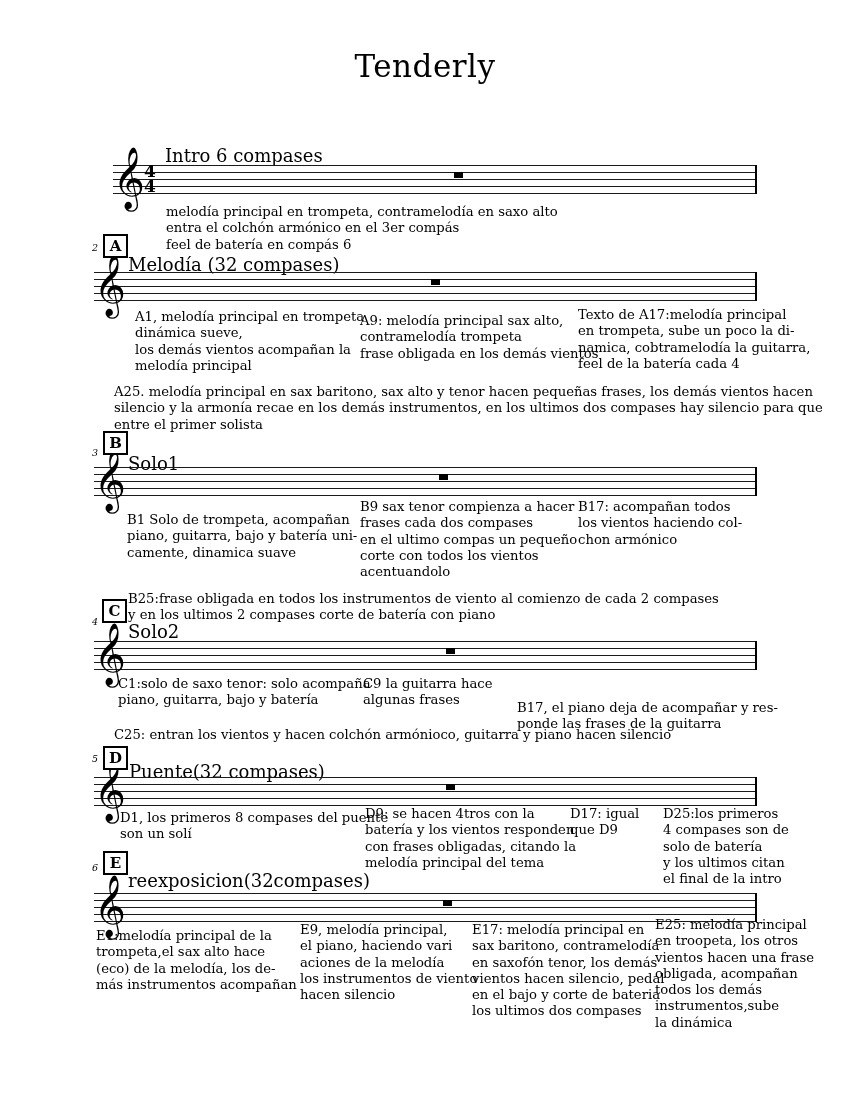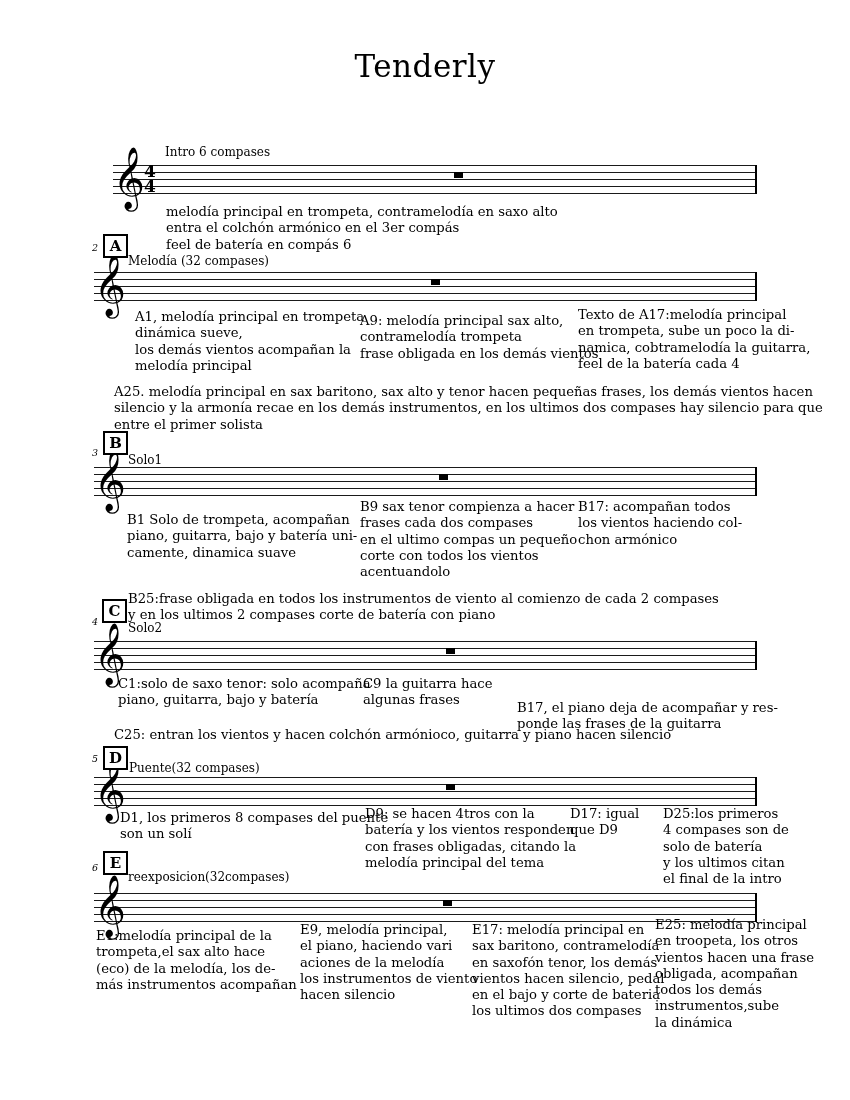--- a/index.html
+++ b/index.html
@@ -1,20 +1,20 @@
 <!DOCTYPE html>
 <html><head>
 <meta charset="utf-8">
 <style>
   html,body{margin:0;padding:0;background:#fff;}
   #page{position:relative;width:850px;height:1100px;background:#ffffff;overflow:hidden;
         font-family:"DejaVu Serif", serif;color:#000;}
   .title{position:absolute;left:0;top:48px;width:850px;text-align:center;
          font-size:31px;letter-spacing:.5px;}
-  .slabel{position:absolute;font-size:12px;white-space:nowrap;}
+  .slabel{position:absolute;font-size:18px;white-space:nowrap;}
   .ann{position:absolute;font-size:13.2px;line-height:16.3px;white-space:pre-line;}
   .mnum{position:absolute;font-size:9.5px;font-style:italic;}
   .mark{position:absolute;width:21px;height:20px;border:2px solid #000;background:#fff;
         display:flex;align-items:center;justify-content:center;
         font-weight:bold;font-size:15px;z-index:3;}
   .staff{position:absolute;height:29px;
          background:repeating-linear-gradient(to bottom,#1a1a1a 0,#1a1a1a 1px,transparent 1px,transparent 7px);
          background-size:100% 29px;background-repeat:no-repeat;}
   .clef{position:absolute;left:0px;top:-14px;font-family:"DejaVu Sans",sans-serif;
         font-size:54px;line-height:1;z-index:2;}

